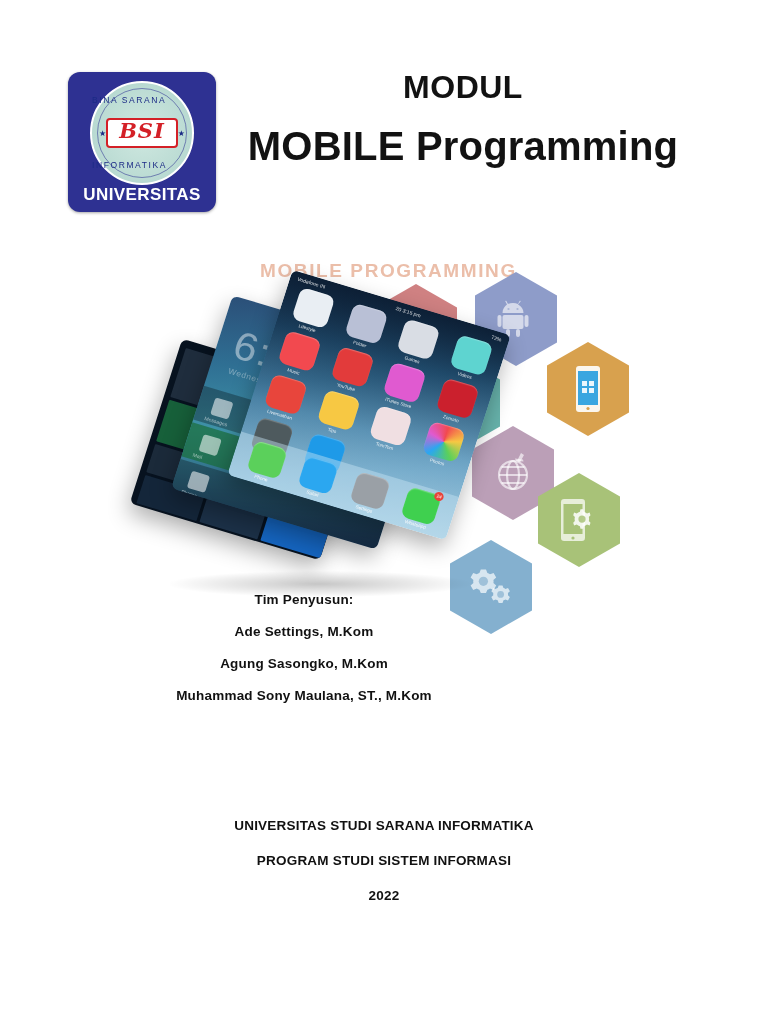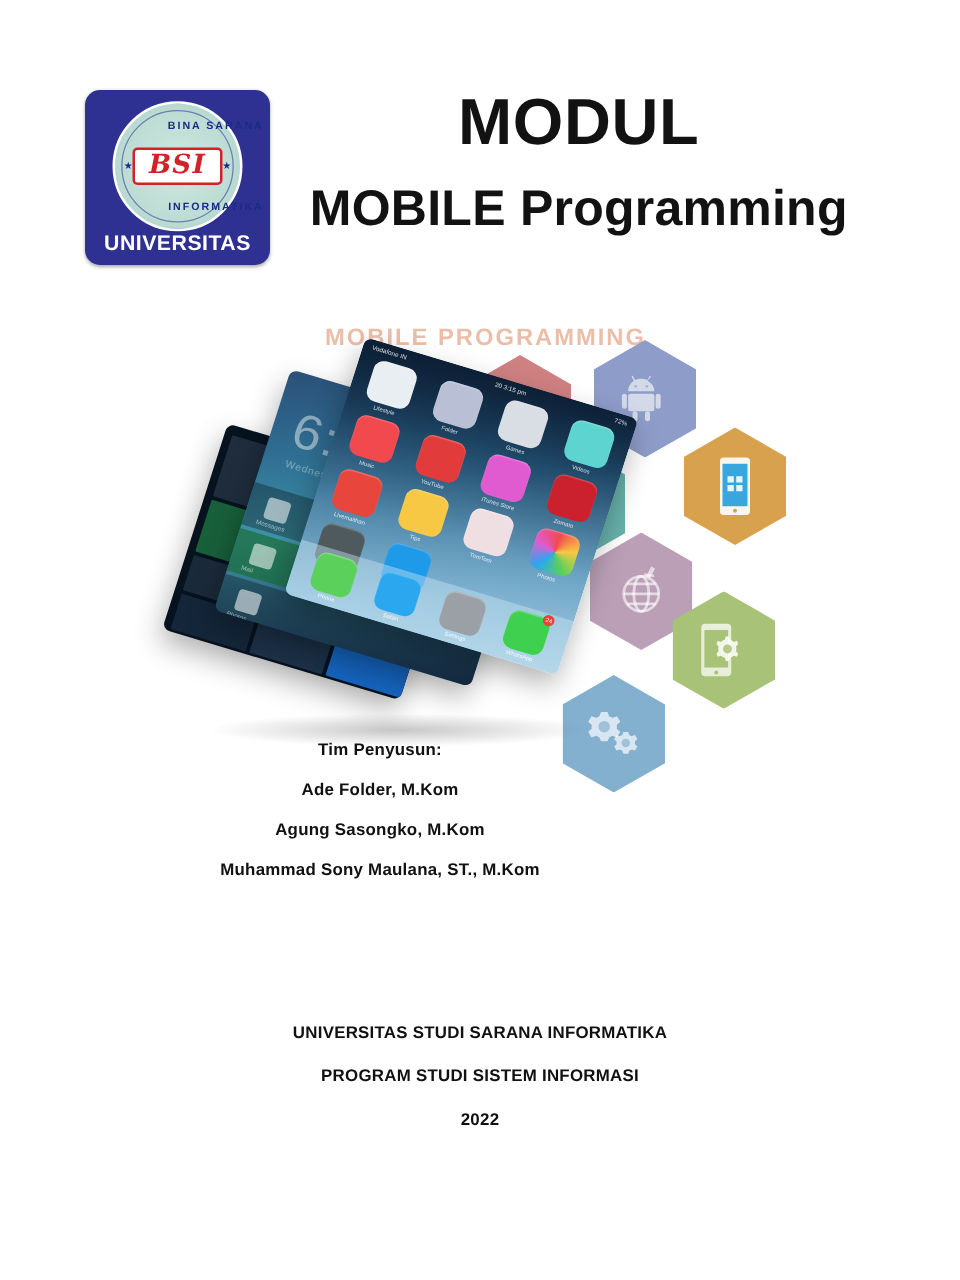--- a/index.html
+++ b/index.html
@@ -51,25 +51,25 @@
   .logo-seal::before {
     content: "";
     position: absolute;
     left: 5px; top: 5px; right: 5px; bottom: 5px;
     border-radius: 50%;
     border: 1.5px solid #2e3192;
     opacity: 0.55;
   }
   .seal-arc-top, .seal-arc-bottom {
     position: absolute;
-    left: 15px;
+    left: 0;
     width: 104px;
-    text-align: right;
+    text-align: left;
     font-size: 8.5px;
-    font-weight: bold;
+    font-weight: normal;
     letter-spacing: 1.6px;
     color: #1b2a86;
   }
   .seal-arc-top { top: 12px; }
   .seal-arc-bottom { bottom: 13px; margin-top: 28px; }
   .seal-mono {
     position: absolute;
     left: 50%;
     top: 50%;
     transform: translate(-50%, -50%);
@@ -115,21 +115,21 @@
   }
 
   .titles {
     position: absolute;
     left: 228px;
     top: 0;
     width: 470px;
     text-align: center;
   }
   .title-main {
-    font-size: 52px;
+    font-size: 32px;
     font-weight: bold;
     color: #121212;
     line-height: 1.08;
     letter-spacing: 0.5px;
   }
   .title-sub {
     margin-top: 20px;
     font-size: 40px;
     font-weight: bold;
     color: #121212;
@@ -631,21 +631,21 @@
         </div>
       </div>
     </div>
 
     <div class="illus-shadow"></div>
   </div>
 </div>
 
 <div class="credits">
   <div class="credit-line">Tim Penyusun:</div>
-  <div class="credit-line">Ade Folder, M.Kom</div>
+  <div class="credit-line">Ade Settings, M.Kom</div>
   <div class="credit-line">Agung Sasongko, M.Kom</div>
   <div class="credit-line">Muhammad Sony Maulana, ST., M.Kom</div>
 </div>
 
 <div class="footer">
   <div class="footer-line">UNIVERSITAS STUDI SARANA INFORMATIKA</div>
   <div class="footer-line">PROGRAM STUDI SISTEM INFORMASI</div>
   <div class="footer-line">2022</div>
 </div>
 

